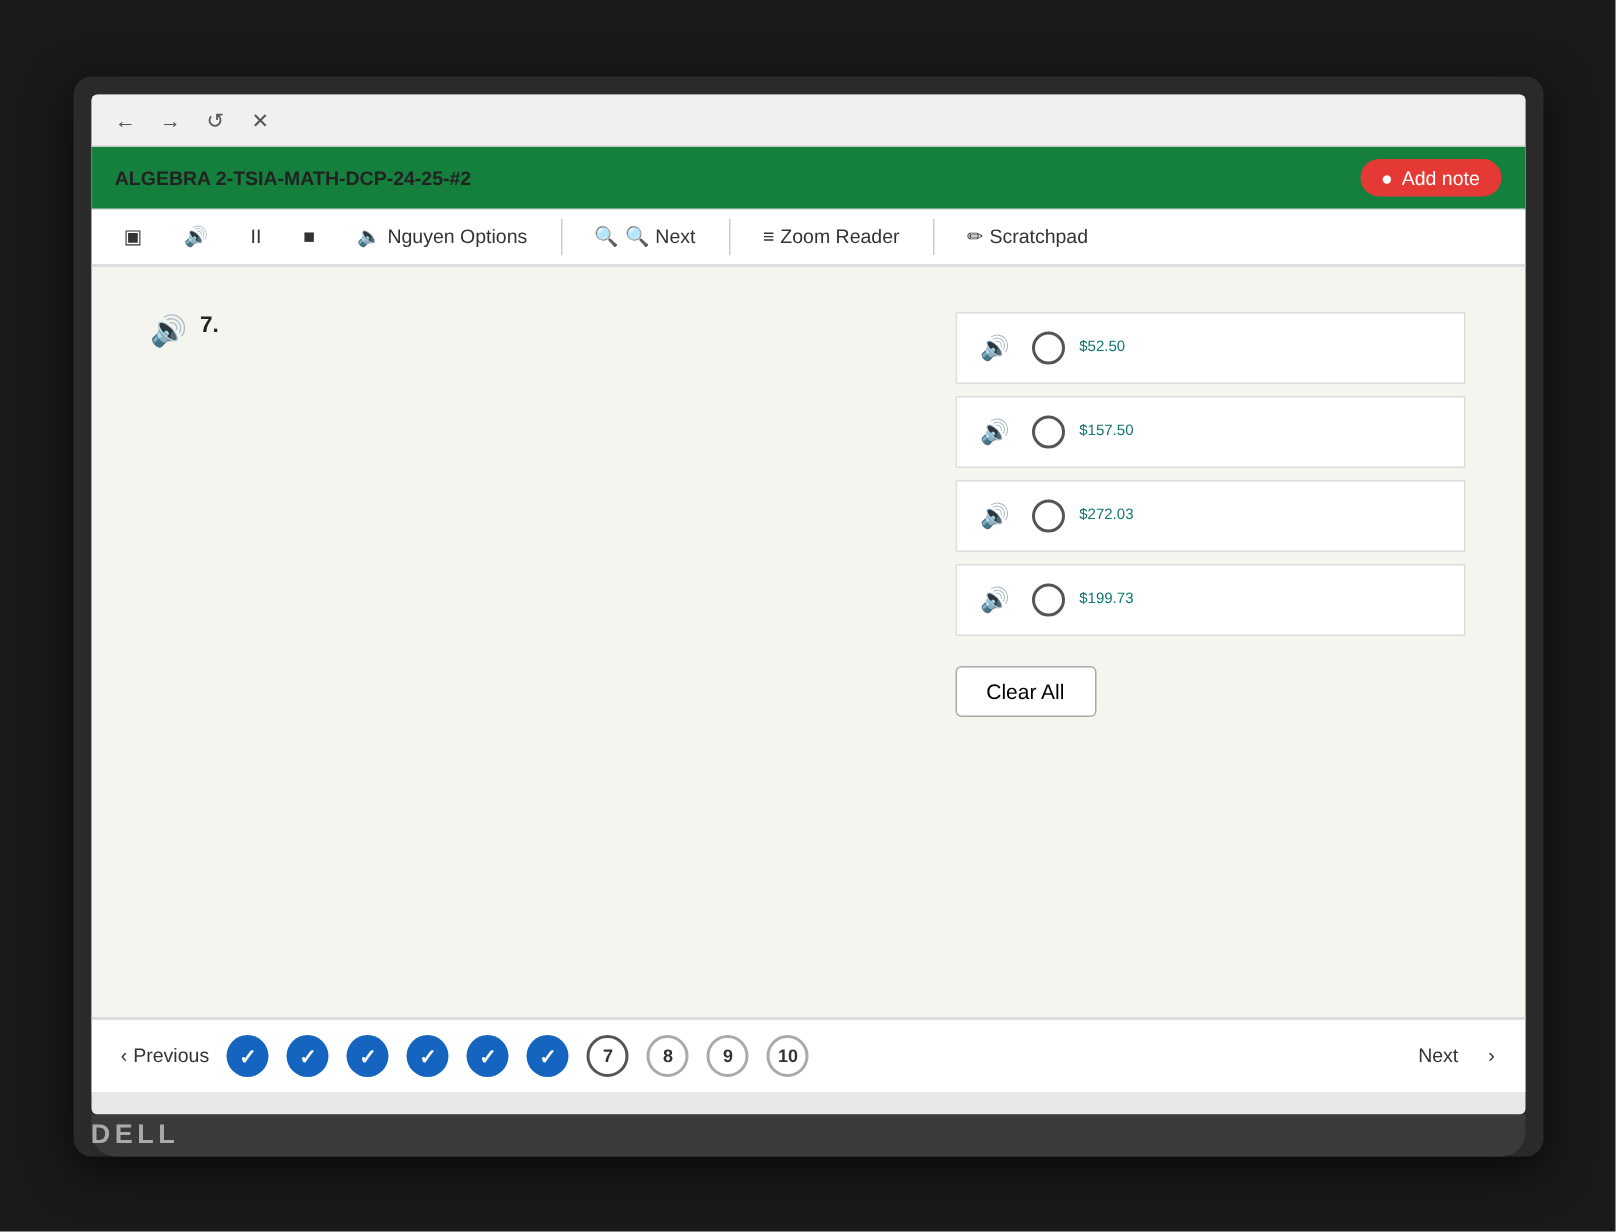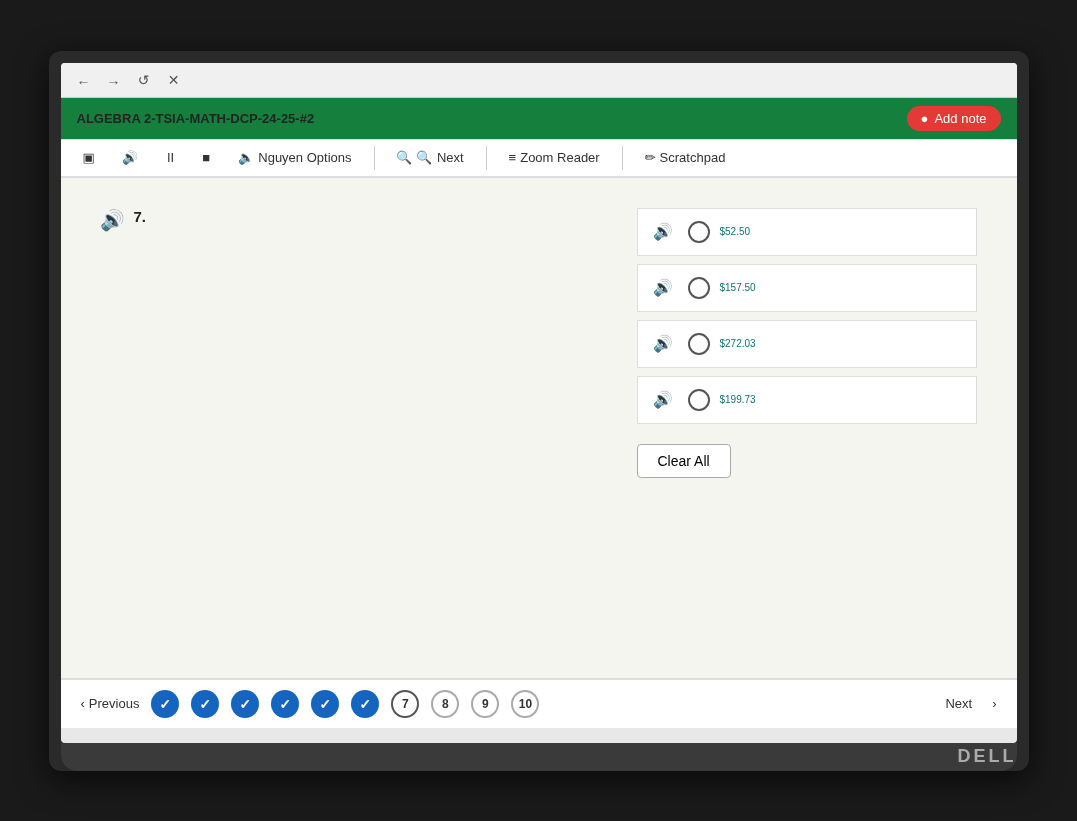--- a/index.html
+++ b/index.html
@@ -240,21 +240,21 @@
       margin-left: auto;
     }
 
     
     .laptop-base {
       background: #3a3a3a;
       height: 28px;
       border-radius: 0 0 16px 16px;
       display: flex;
       align-items: center;
-      justify-content: flex-end;
+      justify-content: flex-start;
     }
 
     .dell-logo {
       font-size: 18px;
       font-weight: bold;
       color: #aaa;
       letter-spacing: 3px;
     }
 
     

